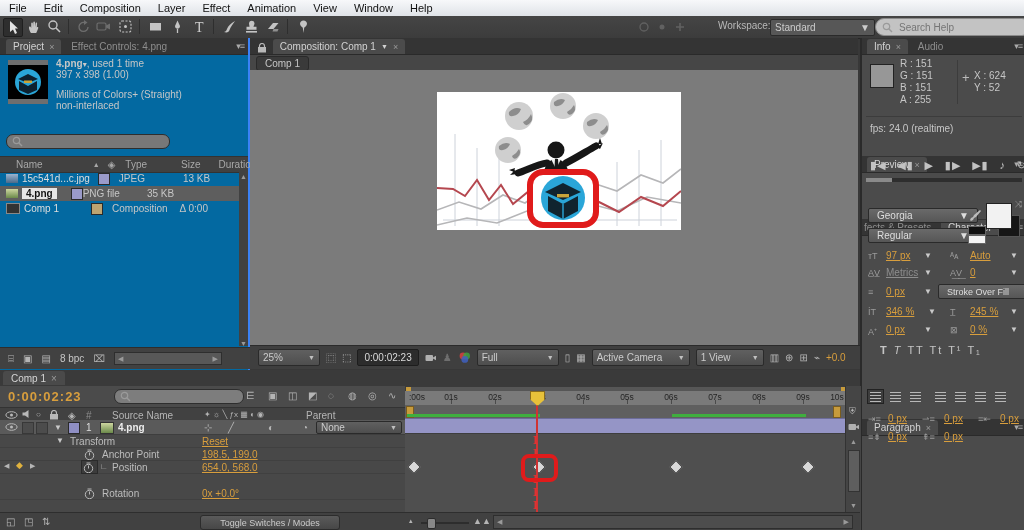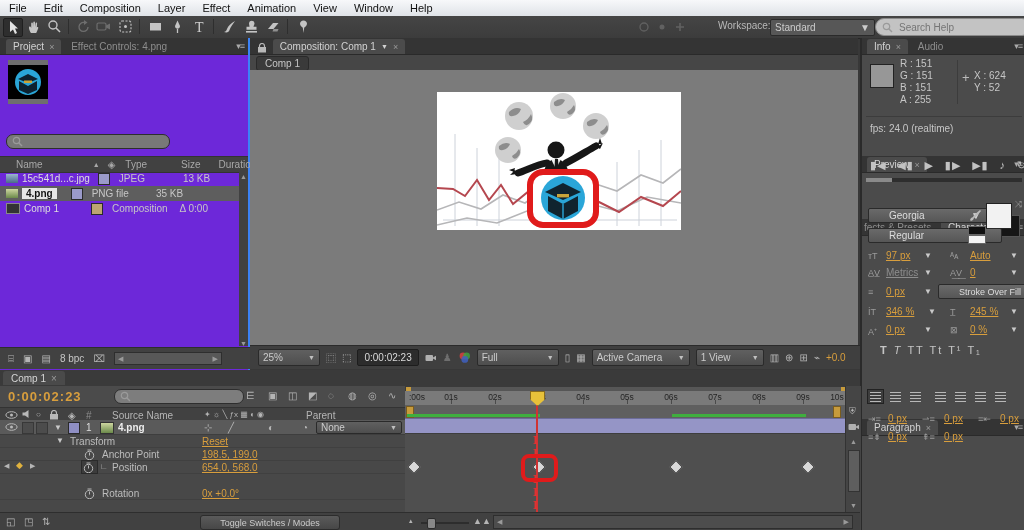--- a/index.html
+++ b/index.html
@@ -25,36 +25,36 @@
   
   .tabbar{background:#343434;border-bottom:1px solid #2a2a2a;}
   .tab{display:inline-flex;align-items:center;gap:5px;background:#4b4b4b;color:#d2d2d2;height:15px;padding:0 7px;border-radius:3px 3px 0 0;margin-top:1px;}
   .tab .x{color:#999;font-size:9px;}
   .tabghost{display:inline-block;color:#8d8d8d;padding:0 7px;}
   .pmenu{position:absolute;right:4px;top:3px;color:#aaa;font-size:9px;letter-spacing:-1px;}
   .dd{background:linear-gradient(#606060,#4e4e4e);border:1px solid #2a2a2a;border-radius:2px;color:#ccc;display:flex;align-items:center;justify-content:space-between;padding:0 4px;}
   .dd .ar{font-size:7px;color:#c0c0c0;}
   .chip{width:10px;height:10px;border:1px solid #2a2a2a;}
   
-  .project{left:0;top:38px;width:248px;height:332px;background:#6d28d9;border-right:2px solid #3b82f6;}
+  .project{left:0;top:38px;width:248px;height:332px;background:#0369a1;border-right:2px solid #3b82f6;}
   .prow{position:absolute;left:0;width:240px;height:15px;display:flex;align-items:center;}
   .phead{background:#414141;border-top:1px solid #333;border-bottom:1px solid #333;color:#a8a8a8;}
   .scroll-v{position:absolute;background:#414141;width:9px;}
   .arrowbtn{color:#9a9a9a;font-size:7px;text-align:center;}
   
   .comp{left:250px;top:38px;width:608px;height:330px;background:#464646;}
   .viewer{position:absolute;left:0;top:32px;width:608px;height:275px;background:#7b7b7b;}
   .statusbar{position:absolute;left:0;top:307px;width:608px;height:23px;background:#3f3f3f;border-top:1px solid #2b2b2b;display:flex;align-items:center;gap:6px;padding-left:8px;}
   .sbox{height:15px;display:flex;align-items:center;}
   
   .rcol{left:860px;top:38px;width:164px;height:492px;background:#4b4b4b;border-left:2px solid #2a2a2a;}
   .rtabbar{position:relative;height:16px;background:#343434;border-bottom:1px solid #2a2a2a;}
   .pbtn{display:inline-block;color:#c2c2c2;font-size:11px;margin-right:7px;}
   .charlbl{color:#9b9b9b;font-size:9px;}
-  .ddsm{background:linear-gradient(#6a6a6a,#565656);border:1px solid #2a2a2a;border-radius:2px;color:#ddd;display:flex;align-items:center;justify-content:space-between;padding:0 20px;height:13px;}
+  .ddsm{background:linear-gradient(#6a6a6a,#565656);border:1px solid #2a2a2a;border-radius:2px;color:#ddd;display:flex;align-items:center;justify-content:space-between;padding:0 8px;height:13px;}
   .alignbtn{display:inline-block;width:15px;height:13px;margin-right:2px;background-image:repeating-linear-gradient(#b8b8b8 0 1px,transparent 1px 3px);background-size:11px 11px;background-position:2px 2px;background-repeat:no-repeat;}
   .alignbtn.active{outline:1px solid #222;background-color:#3d3d3d;}
   
   .tl{left:0;top:370px;width:860px;height:160px;background:#3a3a3a;}
   .tltab{position:absolute;left:3px;top:1px;height:14px;background:#4a4a4a;border-radius:3px 3px 0 0;padding:0 8px;display:flex;align-items:center;gap:5px;color:#d5d5d5;}
   .tlmain{position:absolute;left:0;top:16px;width:860px;height:144px;background:#484848;}
   .trow{position:absolute;left:0;width:405px;height:13px;border-bottom:1px solid #404040;}
   .rrow{position:absolute;left:405px;width:440px;height:13px;border-bottom:1px solid #424242;background:#4f4f4f;}
   .kf{position:absolute;width:8px;height:8px;background:#d8d8d8;border:1px solid #2a2a2a;transform:rotate(45deg);}
   .ibeam{position:absolute;color:#d33;font-family:"DejaVu Serif",serif;font-size:11px;font-weight:bold;line-height:10px;}
@@ -226,20 +226,27 @@
 
     <div class="abs" style="left:8px;top:22px;width:40px;height:44px;background:#6e6e6e">
       <div class="abs" style="left:0;top:5px;width:40px;height:34px;background:#000"></div>
       <svg class="abs" style="left:4px;top:7px" width="32" height="30">
         <circle cx="16" cy="15" r="13" fill="#2aa6d8"></circle>
           <path d="M6 12 L16 7 L26 12 L16 16 Z" fill="#0e2230"></path>
           <path d="M7 14 L16 19 L25 14 L25 23 L16 27 L7 23 Z" fill="#0e2230"></path>
           <rect x="12" y="13.5" width="8" height="2.5" fill="#c8a43a"></rect>
       </svg>
     </div>
+    <div class="abs nowrap" style="left:56px;top:20px">
+      <b>4.png</b><span class="wedge">▾</span><span>, used 1 time</span><br>
+      <span>397 x 398 (1.00)</span>
+      <div style="height:9px"></div>
+      <span>Millions of Colors+ (Straight)</span><br>
+      <span>non-interlaced</span>
+    </div>
 
     <div class="abs" style="left:6px;top:96px;width:152px;height:13px;background:#787878;border:1px solid #2e2e2e;border-radius:7px;display:flex;align-items:center;padding:0 5px">
       <svg class="isvg" width="11" height="11">
           <use href="#sym-mag"></use>
         </svg>
     </div>
 
     <div class="prow phead" style="top:118px;width:248px">
       <span style="margin-left:16px">Name</span>
       <span style="margin-left:50px;font-size:7px">▲</span>
@@ -253,21 +260,21 @@
       <div style="width:12px;height:9px;background:linear-gradient(#9ab4d0,#4a6a8a);margin-left:6px"></div>
       <span style="margin-left:4px;color:#ddd">15c541d...c.jpg</span>
       <div class="chip" style="background:#9a9ac9;margin-left:8px"></div>
       <span style="margin-left:9px">JPEG</span>
       <span style="margin-left:38px">13 KB</span>
     </div>
     <div class="prow" style="top:148px;background:#5e5e5e">
       <div style="width:12px;height:9px;background:linear-gradient(#cdd6a0,#6b8a4a);margin-left:6px"></div>
       <span style="margin-left:4px;background:#e6e6e6;color:#111;font-weight:bold;padding:0 4px">4.png</span>
       <div class="chip" style="background:#9a9ac9;margin-left:14px"></div>
-      <span style="margin-left:9px">PNG file</span>
+      <span style="margin-left:0">PNG file</span>
       <span style="margin-left:27px">35 KB</span>
     </div>
     <div class="prow" style="top:163px">
       <div style="width:12px;height:9px;background:#333;border:1px solid #888;margin-left:6px"></div>
       <span style="margin-left:4px;color:#ddd">Comp 1</span>
       <div class="chip" style="background:#bda471;margin-left:32px"></div>
       <span style="margin-left:9px">Composition</span>
       <span style="margin-left:12px">Δ 0:00</span>
     </div>
 

